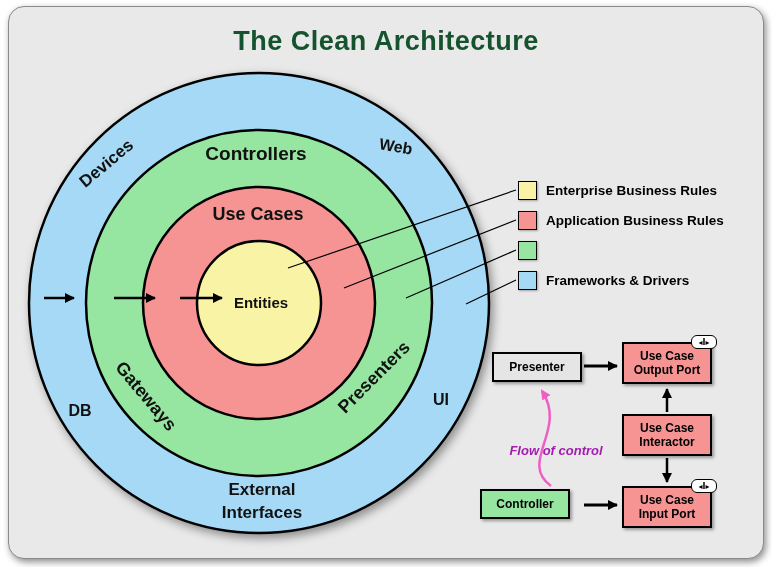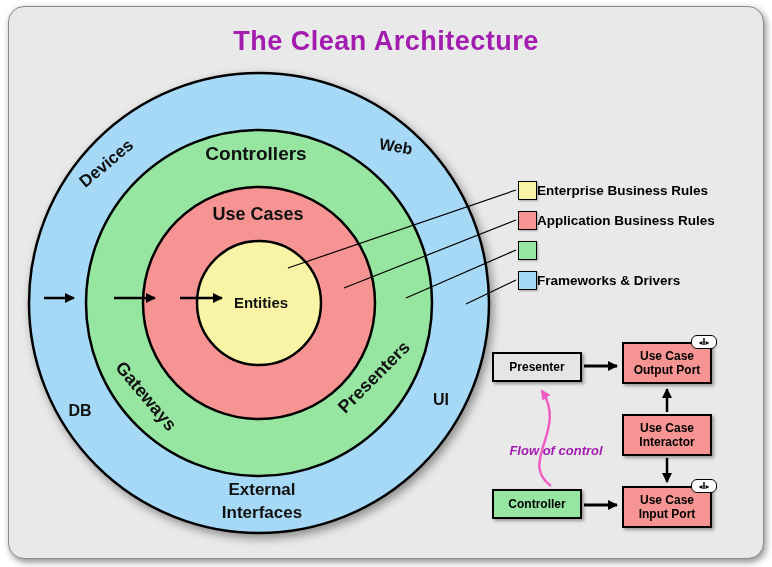--- a/index.html
+++ b/index.html
@@ -17,37 +17,37 @@
   svg text { font-family:"Liberation Sans", sans-serif; font-weight:bold; fill:#111; }
   .fs15{font-size:15px} .fs16{font-size:16px} .fs17{font-size:17px}
   .fs18{font-size:18px} .fs19{font-size:19px}
 
   .title {
     position:absolute; top:26px; left:0; width:772px; text-align:center;
     font-size:27px; font-weight:bold; letter-spacing:0.5px;
   }
   .legend-item {
     position:absolute; left:518px; height:20px;
-    display:flex; align-items:center; 
+    display:flex; align-items:center; gap:9px;
   }
   .swatch {
     width:19px; height:19px; box-sizing:border-box;
     border:1.5px solid #000; box-shadow:1px 1px 2px rgba(0,0,0,0.3);
   }
   .legend-label { font-weight:bold; font-size:13.5px; white-space:nowrap; color:#000; }
 
   .fbox {
     position:absolute; box-sizing:border-box; border:2px solid #000;
     display:flex; flex-direction:column; align-items:center; justify-content:center;
     text-align:center; font-weight:bold; font-size:12px; line-height:1.2; color:#000;
     box-shadow:2px 2px 3px rgba(0,0,0,0.35);
   }
   .fbox span { display:block; }
   .box-presenter  { left:492px; top:352px; width:90px; height:30px; }
-  .box-controller { left:492px; top:489px; width:90px; height:30px; }
+  .box-controller { left:480px; top:489px; width:90px; height:30px; }
   .box-output     { left:622px; top:342px; width:90px; height:42px; }
   .box-interactor { left:622px; top:414px; width:90px; height:42px; }
   .box-input      { left:622px; top:486px; width:90px; height:42px; }
 
   .badge {
     position:absolute; width:24px; height:12px; z-index:5;
     background:#fff; border:1px solid #000; border-radius:6px;
     font-family:"DejaVu Sans", sans-serif; font-size:8px; font-weight:bold;
     display:flex; align-items:center; justify-content:center; color:#000;
   }
@@ -101,21 +101,21 @@
   <line x1="516" y1="280" x2="466" y2="304" stroke="#000" stroke-width="1.2"></line>
 
   <line x1="584" y1="366" x2="617" y2="366" stroke="#000" stroke-width="3" marker-end="url(#mb)"></line>
   <line x1="584" y1="505" x2="617" y2="505" stroke="#000" stroke-width="3" marker-end="url(#mb)"></line>
   <line x1="667" y1="412" x2="667" y2="389" stroke="#000" stroke-width="2.5" marker-end="url(#mb)"></line>
   <line x1="667" y1="458" x2="667" y2="482" stroke="#000" stroke-width="2.5" marker-end="url(#mb)"></line>
 
   <path d="M551,486 C518,462 568,430 542,391" fill="none" stroke-width="2.5" marker-end="url(#mp)" stroke="#ee5ec4"></path>
 </svg>
 
-<div class="title" style="color: #a21caf;">The Clean Architecture</div>
+<div class="title" style="color: #14532d;">The Clean Architecture</div>
 
 <div class="legend-item" style="top:180px">
   <div class="swatch" style="background-color: rgb(249, 243, 165);"></div>
   <div class="legend-label">Enterprise Business Rules</div>
 </div>
 <div class="legend-item" style="top:210px">
   <div class="swatch" style="background-color: rgb(245, 148, 146);"></div>
   <div class="legend-label">Application Business Rules</div>
 </div>
 <div class="legend-item" style="top:240px">

